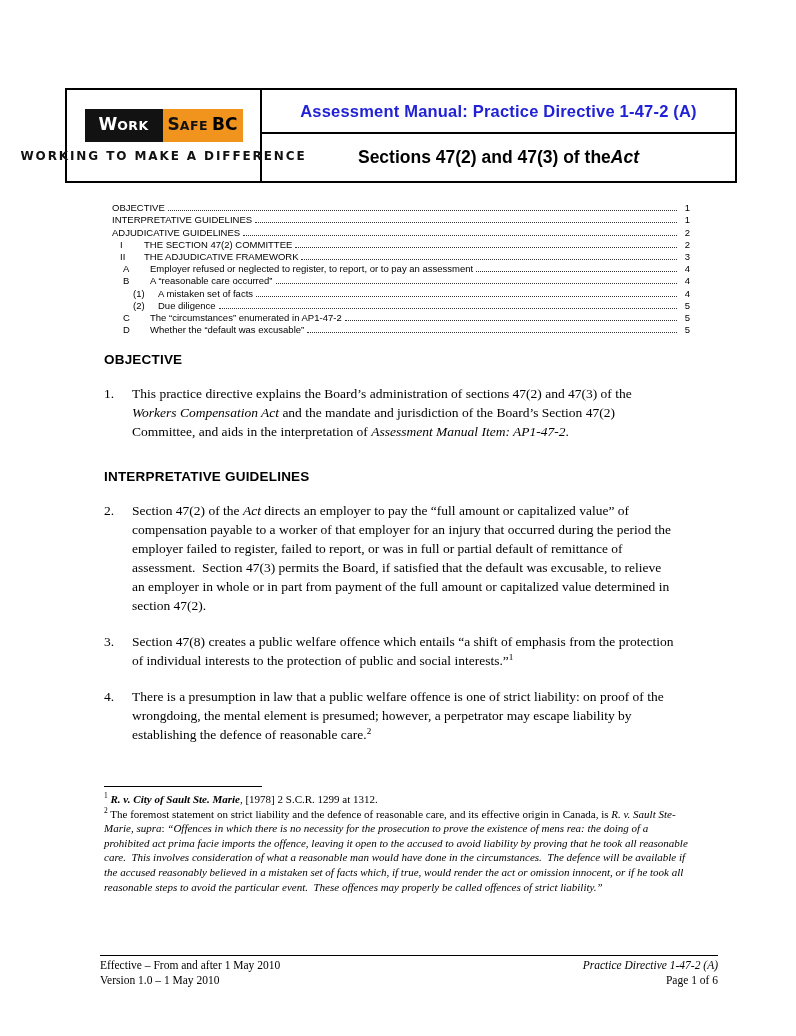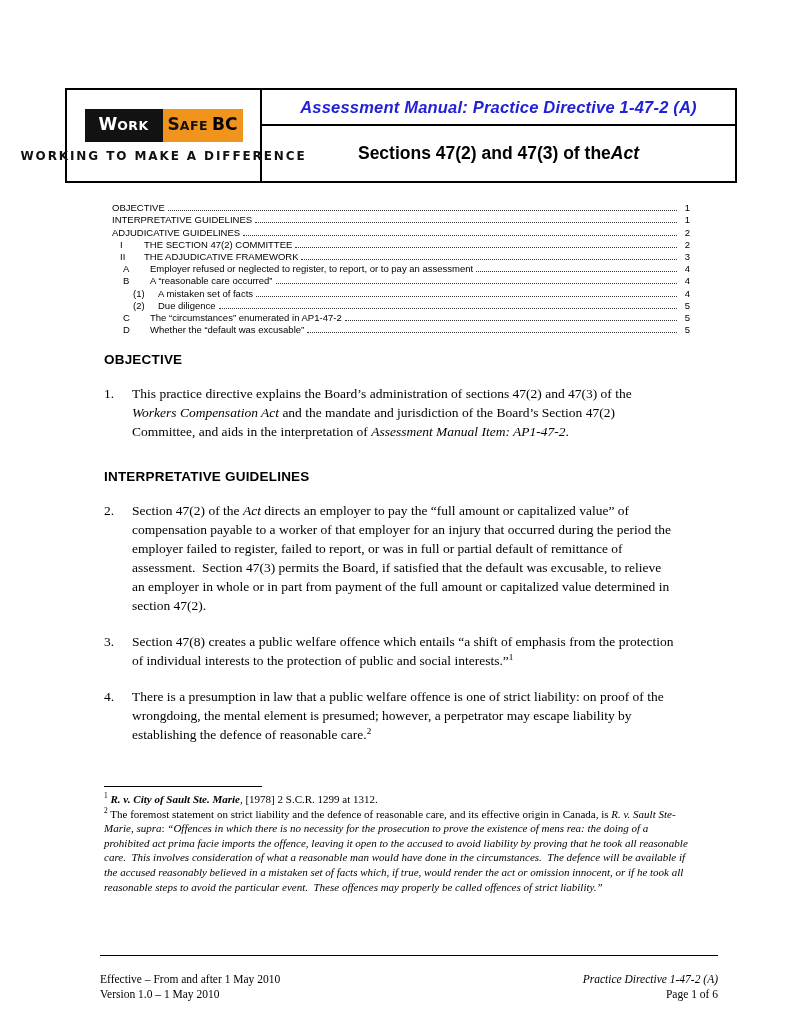--- a/index.html
+++ b/index.html
@@ -32,23 +32,23 @@
   .l-big { font-size:17px; line-height:1; }
   .l-small { font-size:12.5px; line-height:1; letter-spacing:0.5px; }
   .logo-safe { color:#121212; display:flex; align-items:baseline; }
   .logo-bc { color:#000000; font-size:17px; line-height:1; }
   .logo-tagline {
     margin-top:7px; font-family:"DejaVu Sans", sans-serif; font-weight:bold;
     font-size:12px; letter-spacing:1.9px; color:#111; white-space:nowrap;
   }
   .title-cell { flex:1; display:flex; flex-direction:column; }
   .title-row {
-    height:36px; border-bottom:2px solid #000;
+    height:44px; border-bottom:2px solid #000;
     display:flex; align-items:center; justify-content:center;
-    font-family:"Liberation Sans", sans-serif; font-weight:bold; font-style:italic;
+    font-family:"Liberation Sans", sans-serif; font-weight:bold; 
     font-size:16.5px; color:#2121d6; letter-spacing:0.2px;
   }
   .subtitle-row {
     flex:1; display:flex; align-items:center; justify-content:center;
     font-family:"Liberation Sans", sans-serif; font-weight:bold; font-size:17.5px;border-radius:23px;
   }
 
   
   .toc {
     position:absolute; left:112px; top:201px; width:578px;
@@ -76,21 +76,21 @@
   .para-text { flex:1; white-space:pre-wrap; }
   sup, .sup { font-size:0.68em; vertical-align:super; line-height:0; }
 
   
   .footnotes { position:absolute; left:104px; top:786px; width:588px; }
   .fn-sep { width:158px; border-top:1px solid #000; margin-bottom:5px; }
   .fn { font-size:11px; line-height:14.6px; white-space:pre-wrap; }
   .it { font-style:italic;margin-left:7px; }
 
   
-  .footer { position:absolute; left:100px; top:955px; width:618px; border-top:1px solid #000; padding-top:16px; }
+  .footer { position:absolute; left:100px; top:955px; width:618px; border-top:1px solid #000; padding-top:2px; }
   .footer-cols { display:flex; justify-content:space-between; font-size:11.5px; line-height:15px; }
   .f-right { text-align:right; }
 </style>
 </head>
 <body>
 
 <div class="page">
 
   <div class="header-box">
     <div class="logo-cell">

